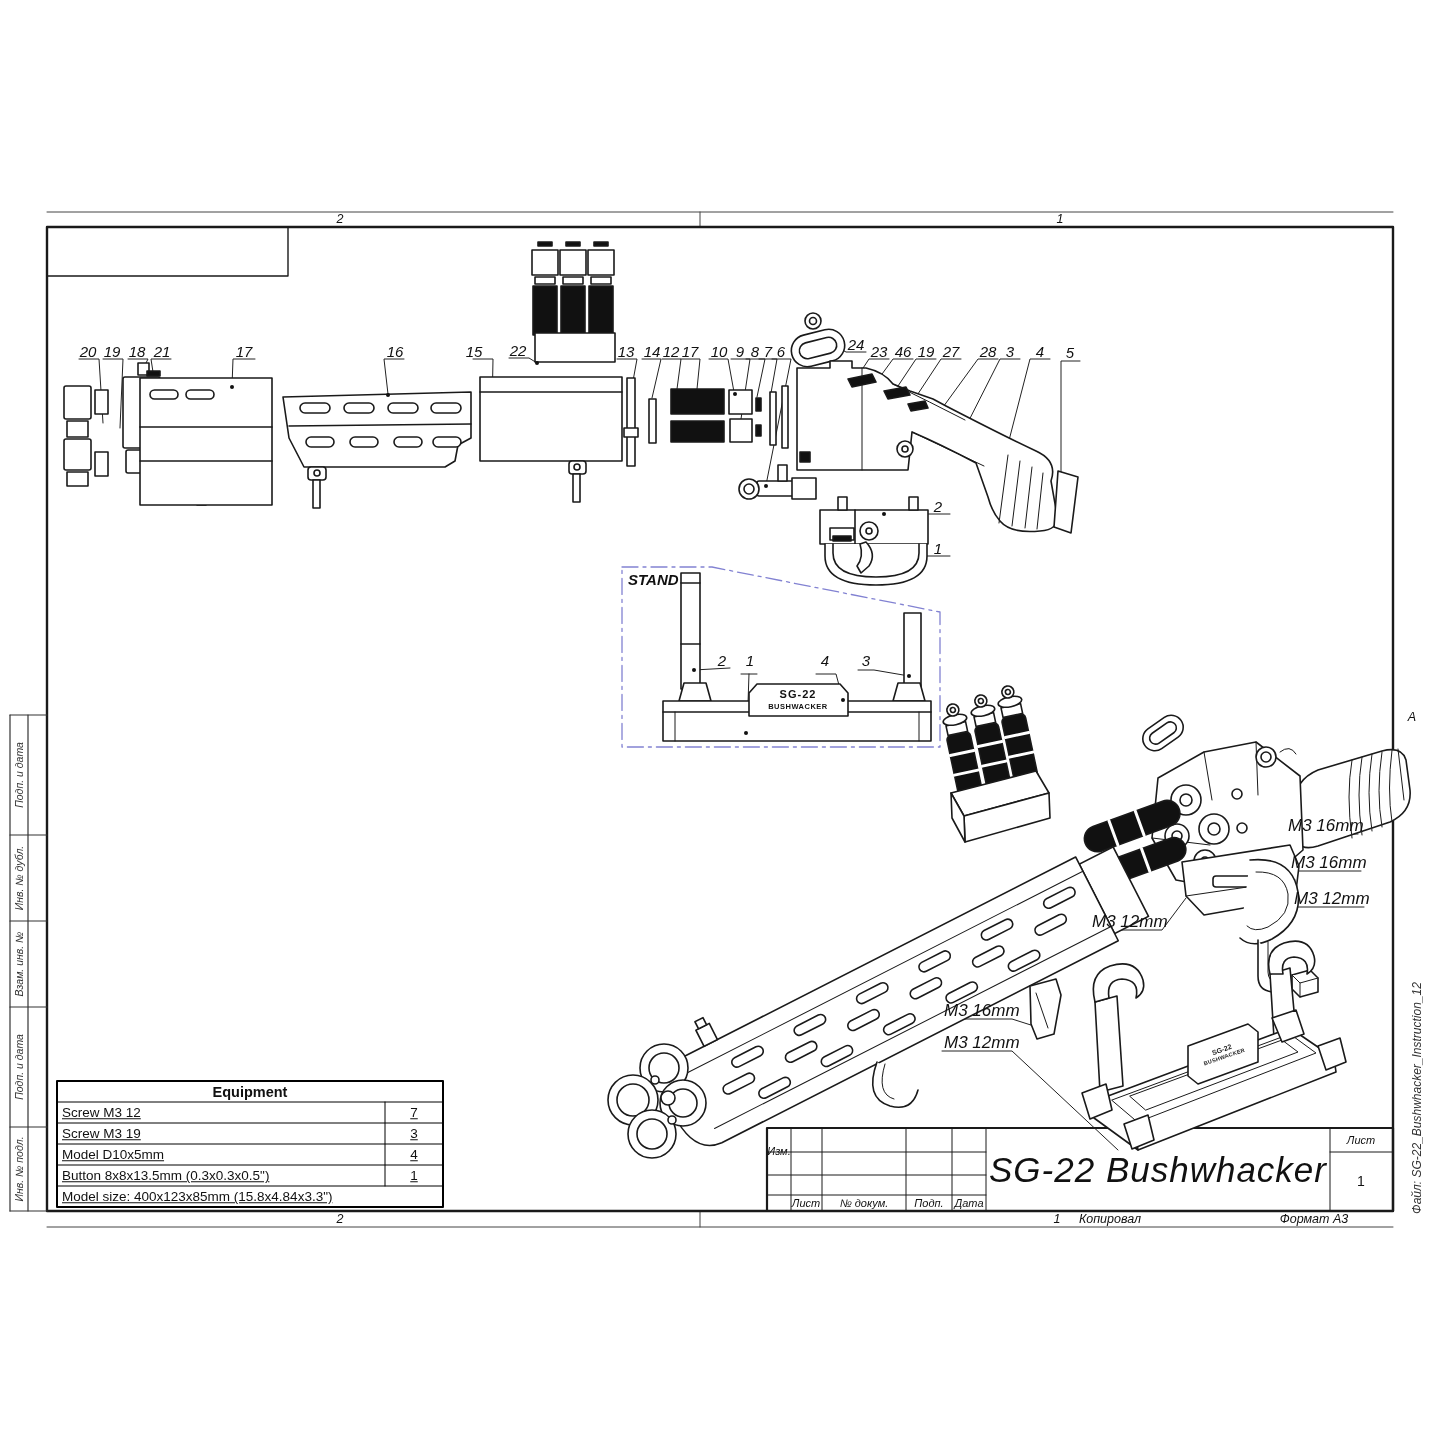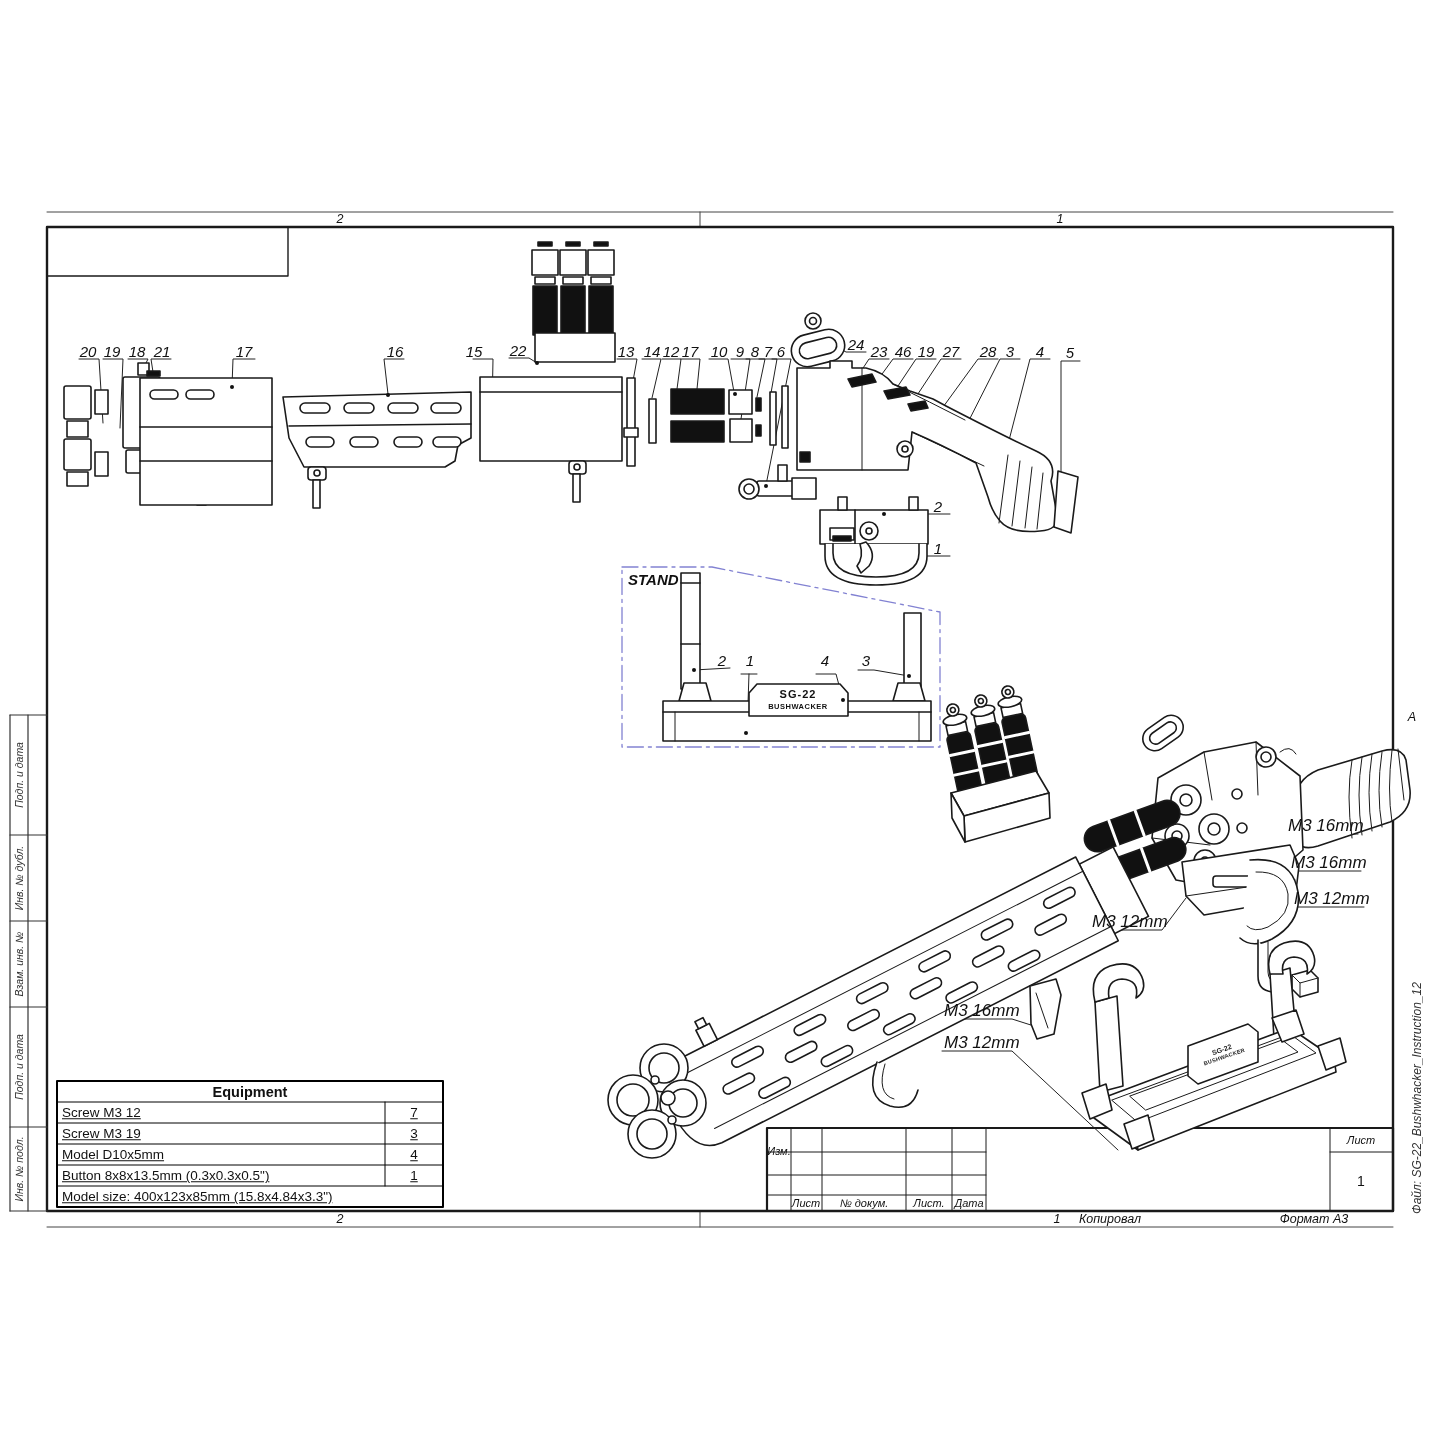--- a/index.html
+++ b/index.html
@@ -478,18 +478,19 @@
 <span class="t eqt ctr" style="left:414px;top:1134px">3</span>
 <span class="t eqt eqn" style="left:62px;top:1155px">Model D10x5mm</span>
 <span class="t eqt ctr" style="left:414px;top:1155px">4</span>
 <span class="t eqt eqn" style="left:62px;top:1176px">Button 8x8x13.5mm (0.3x0.3x0.5")</span>
 <span class="t eqt ctr" style="left:414px;top:1176px">1</span>
 <span class="t eqt eqn" style="left:62px;top:1197px">Model size: 400x123x85mm (15.8x4.84x3.3")</span>
 
 <span class="t tbh ctr" style="left:779px;top:1151px">Изм.</span>
 <span class="t tbh ctr" style="left:806px;top:1203px">Лист</span>
 <span class="t tbh ctr" style="left:864px;top:1203px">№ докум.</span>
-<span class="t tbh ctr" style="left:929px;top:1203px">Лист.</span>
+<span class="t tbh ctr" style="left:929px;top:1203px">Подп.</span>
 <span class="t tbh ctr" style="left:969px;top:1203px">Дата</span>
+<span class="t title ctr" style="left:1158px;top:1169px">SG-22 Bushwhacker</span>
 <span class="t tbh ctr" style="left:1361px;top:1140px">Лист</span>
 <span class="t sheetno ctr" style="left:1361px;top:1181px">1</span>
 
 </div>
 
 </body></html>

